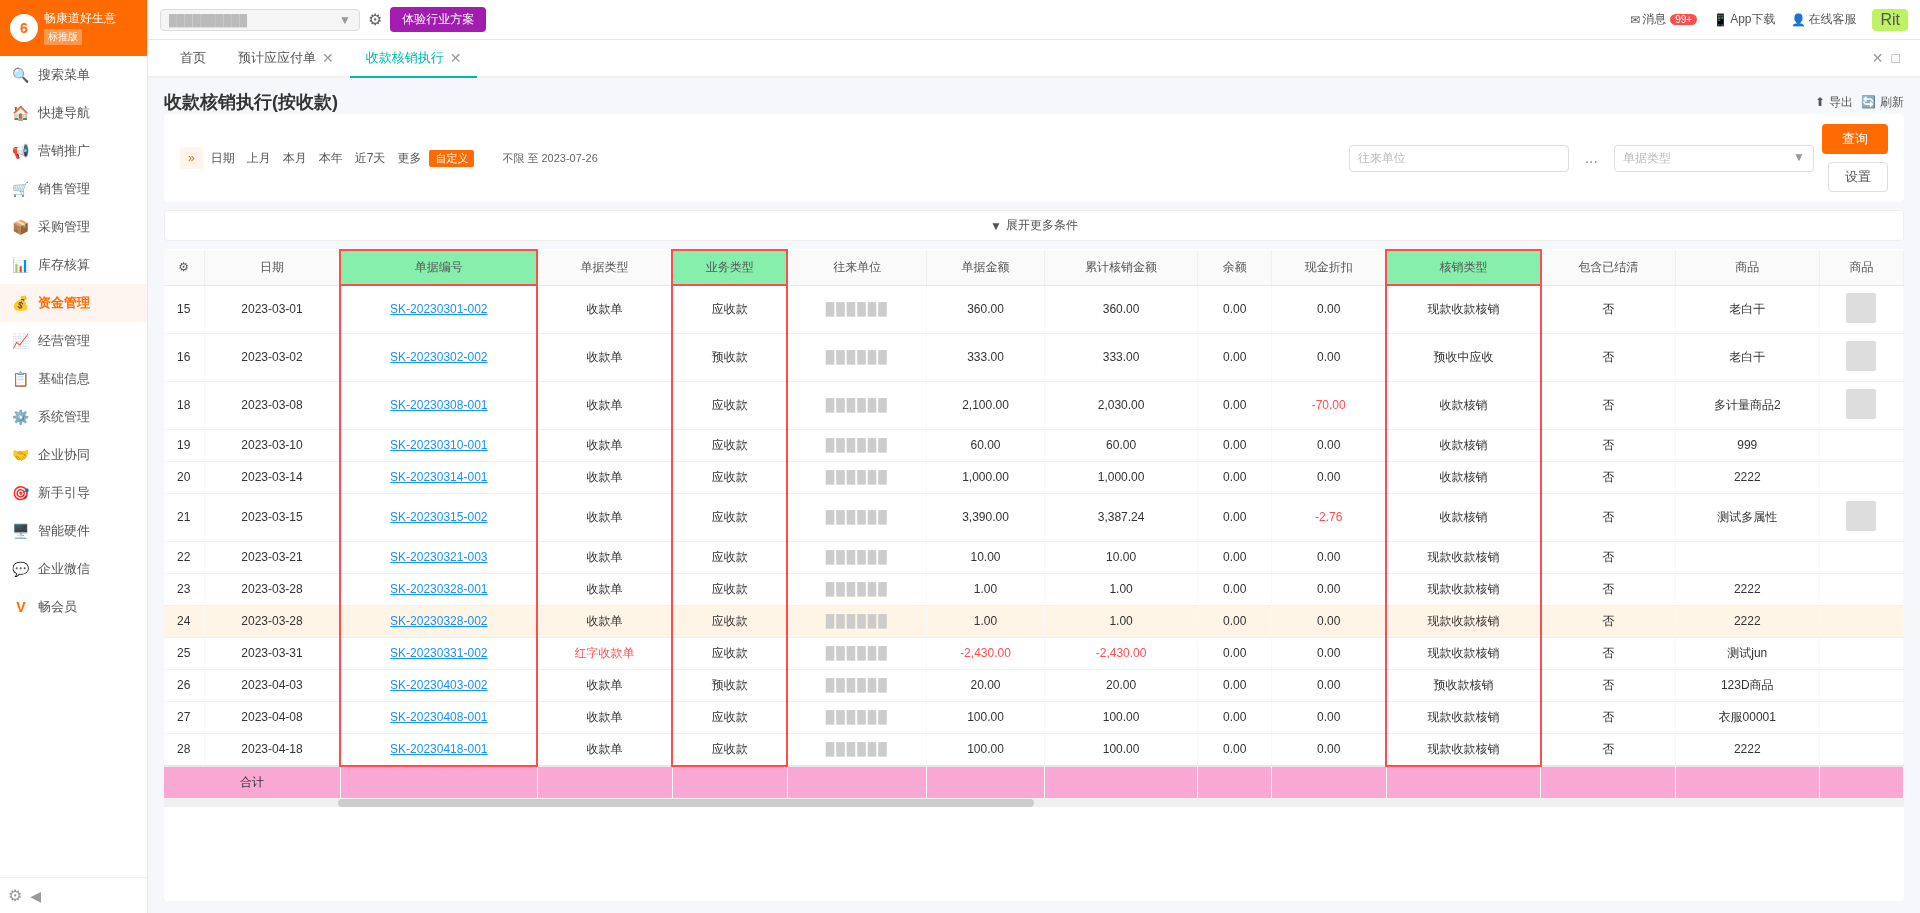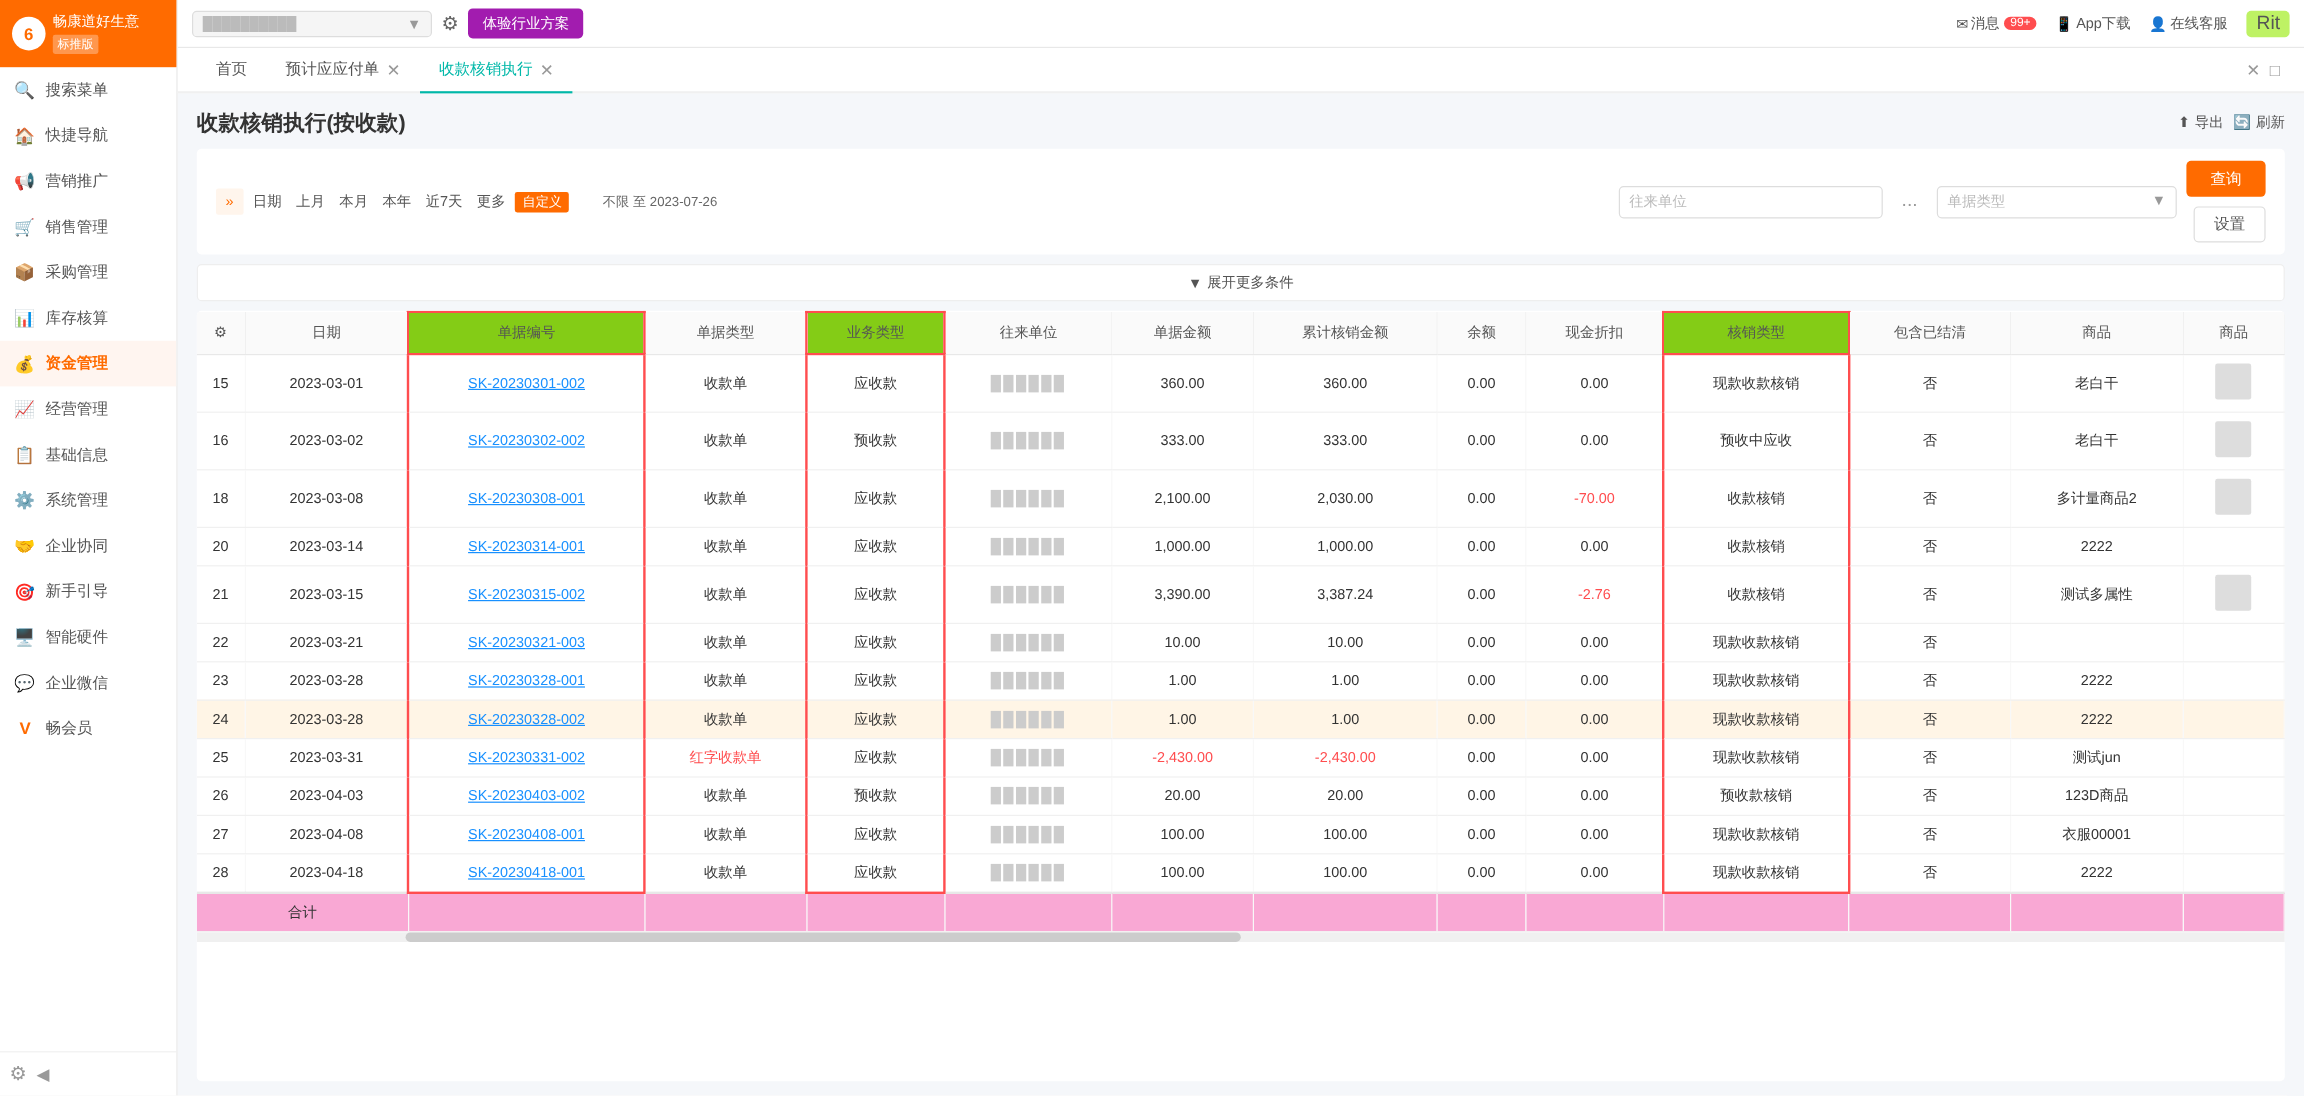--- a/index.html
+++ b/index.html
@@ -33,21 +33,21 @@
     
     .tabs { background: #fff; border-bottom: 2px solid #f0f0f0; display: flex; align-items: center; padding: 0 16px; height: 38px; justify-content: flex-end; }
     .tab { padding: 0 16px; height: 38px; display: flex; align-items: center; gap: 6px; cursor: pointer; font-size: 13px; color: #555; border-bottom: 2px solid transparent; margin-bottom: -2px; }
     .tab.active { color: #00b8a9; border-bottom-color: #00b8a9; }
     .tab-close { color: #999; font-size: 14px; cursor: pointer; }
     .tabs-spacer { flex: 1; }
     .tab-window-btn { color: #999; font-size: 14px; cursor: pointer; padding: 0 4px; }
 
     
     .page-content { flex: 1; overflow: hidden; display: flex; flex-direction: column; padding: 12px 16px; background: #f5f7fa; }
-    .page-title-row { display: flex; justify-content: space-between; margin-bottom: 10px; }
+    .page-title-row { display: flex; justify-content: space-between; }
     .page-title { font-size: 18px; font-weight: bold; color: #333; }
     .page-actions { display: flex; gap: 8px; }
     .page-action-btn { display: flex; align-items: center; gap: 4px; color: #555; font-size: 12px; cursor: pointer; }
 
     
     .filter-bar { background: #fff; border-radius: 4px; padding: 10px 16px; margin-bottom: 8px; display: flex; align-items: center; flex-wrap: wrap; gap: 8px; }
     .filter-toggle { background: #fff5ec; color: #ff6b00; border: none; padding: 4px 8px; border-radius: 2px; cursor: pointer; font-size: 12px; }
     .filter-label { color: #555; font-size: 12px; }
     .filter-date-options { display: flex; gap: 4px; align-items: center; }
     .filter-date-btn { color: #555; font-size: 12px; cursor: pointer; padding: 2px 4px; }
@@ -67,21 +67,21 @@
     table { width: 100%; border-collapse: collapse; font-size: 12px; }
     thead tr { background: #fafafa; }
     th { padding: 8px 10px; text-align: center; color: #555; font-weight: normal; border-bottom: 1px solid #e8e8e8; border-right: 1px solid #f0f0f0; white-space: nowrap; position: sticky; top: 0; background: #fafafa; z-index: 2; }
     td { padding: 7px 10px; text-align: center; border-bottom: 1px solid #f0f0f0; border-right: 1px solid #f8f8f8; white-space: nowrap; color: #333; }
     tr.highlighted { background: #fff5e6; }
     .link-cell { color: #1890ff; cursor: pointer; text-decoration: underline; }
     .red-text { color: #ff4d4f; }
     .footer-row td { background: #f9a8d4; font-weight: normal; border-top: 2px solid #e8e8e8; }
 
     
-    .th-highlight { border: 2px solid #ff4d4f !important; background: #84cc16; }
+    .th-highlight { border: 2px solid #ff4d4f !important; background: #86efac; }
 
     
     .table-container::-webkit-scrollbar { height: 6px; width: 6px; }
     .table-container::-webkit-scrollbar-thumb { background: #ccc; border-radius: 3px; }
 
     
     .horizontal-scrollbar { height: 8px; background: #f0f0f0; }
     .horizontal-scrollbar-thumb { width: 40%; height: 8px; background: #ccc; border-radius: 4px; margin-left: 10%; }
     .img-placeholder-sm { width: 30px; height: 30px; background: #ddd; border-radius: 2px; display: inline-block; }
 
@@ -326,20 +326,36 @@
               <td>2,100.00</td>
               <td>2,030.00</td>
               <td>0.00</td>
               <td class="red-text">-70.00</td>
               <td style="border-left: 2px solid rgb(255, 77, 79); border-right: 2px solid rgb(255, 77, 79);">收款核销</td>
               <td>否</td>
               <td>多计量商品2</td>
               <td><div class="img-placeholder-sm"></div></td>
             </tr>
             <tr>
+              <td>19</td>
+              <td>2023-03-10</td>
+              <td style="border-left: 2px solid rgb(255, 77, 79); border-right: 2px solid rgb(255, 77, 79);"><span class="link-cell">SK-20230310-001</span></td>
+              <td>收款单</td>
+              <td style="border-left: 2px solid rgb(255, 77, 79); border-right: 2px solid rgb(255, 77, 79);">应收款</td>
+              <td style="color: rgb(204, 204, 204); letter-spacing: 2px;">██████</td>
+              <td>60.00</td>
+              <td>60.00</td>
+              <td>0.00</td>
+              <td>0.00</td>
+              <td style="border-left: 2px solid rgb(255, 77, 79); border-right: 2px solid rgb(255, 77, 79);">收款核销</td>
+              <td>否</td>
+              <td>999</td>
+              <td></td>
+            </tr>
+            <tr>
               <td>20</td>
               <td>2023-03-14</td>
               <td style="border-left: 2px solid rgb(255, 77, 79); border-right: 2px solid rgb(255, 77, 79);"><span class="link-cell">SK-20230314-001</span></td>
               <td>收款单</td>
               <td style="border-left: 2px solid rgb(255, 77, 79); border-right: 2px solid rgb(255, 77, 79);">应收款</td>
               <td style="color: rgb(204, 204, 204); letter-spacing: 2px;">██████</td>
               <td>1,000.00</td>
               <td>1,000.00</td>
               <td>0.00</td>
               <td>0.00</td>

